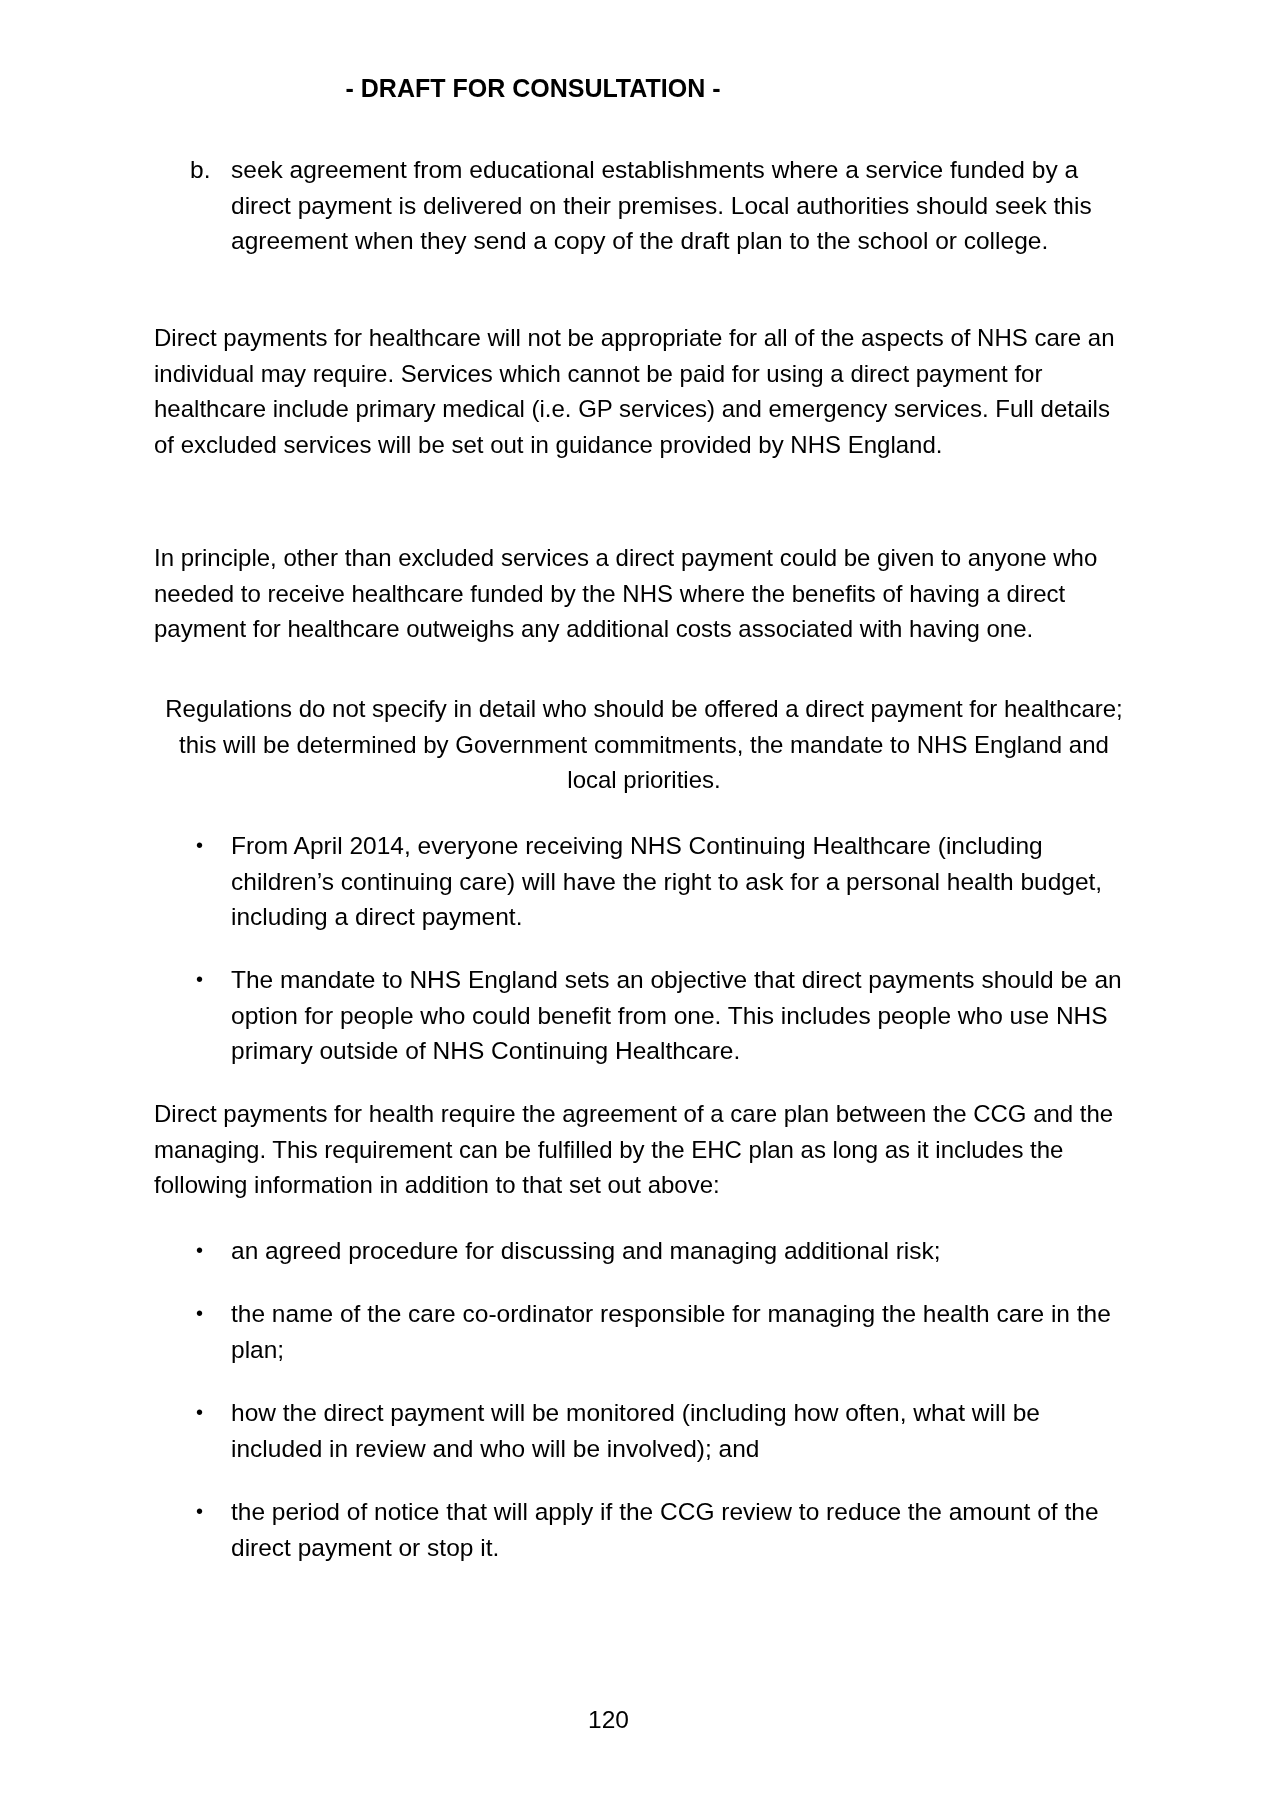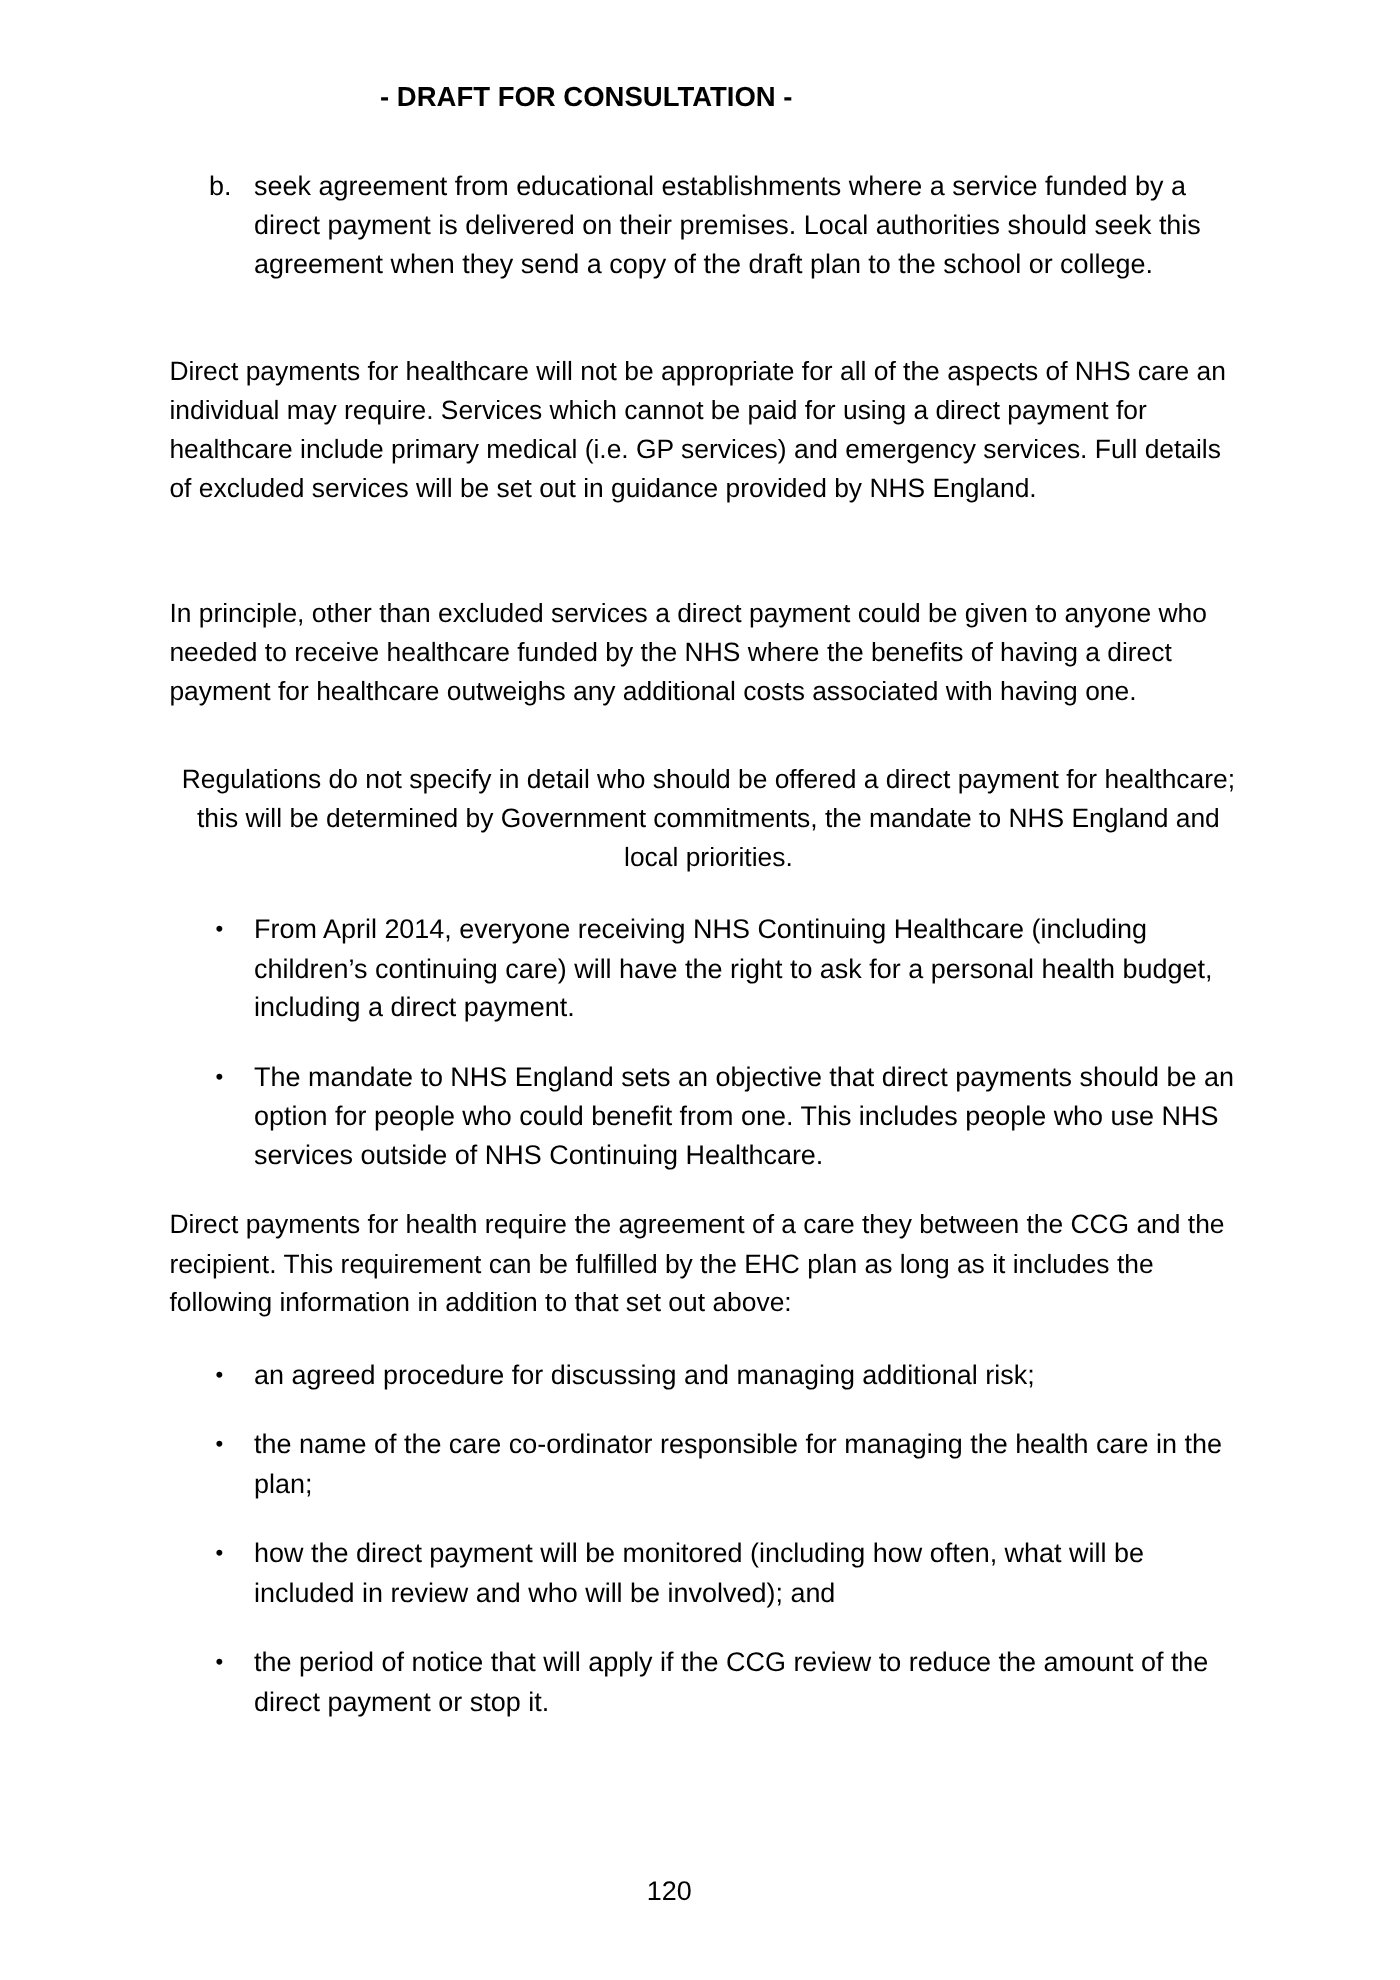--- a/index.html
+++ b/index.html
@@ -27,24 +27,24 @@
 <div class="block" style="top:320px;">Direct payments for healthcare will not be appropriate for all of the aspects of NHS care an individual may require. Services which cannot be paid for using a direct payment for healthcare include primary medical (i.e. GP services) and emergency services. Full details of excluded services will be set out in guidance provided by NHS England.</div>
 <div class="block" style="top:540px;">In principle, other than excluded services a direct payment could be given to anyone who needed to receive healthcare funded by the NHS where the benefits of having a direct payment for healthcare outweighs any additional costs associated with having one.</div>
 <div class="block" style="top:691px;text-align:center;">Regulations do not specify in detail who should be offered a direct payment for healthcare; this will be determined by Government commitments, the mandate to NHS England and local priorities.</div>
 
 <div class="item" style="top:828px;">
   <span class="bullet">•</span>
   <div class="itemtext">From April 2014, everyone receiving NHS Continuing Healthcare (including children’s continuing care) will have the right to ask for a personal health budget, including a direct payment.</div>
 </div>
 <div class="item" style="top:962px;">
   <span class="bullet">•</span>
-  <div class="itemtext">The mandate to NHS England sets an objective that direct payments should be an option for people who could benefit from one. This includes people who use NHS services outside of NHS Continuing Healthcare.</div>
+  <div class="itemtext">The mandate to NHS England sets an objective that direct payments should be an option for people who could benefit from one. This includes people who use NHS primary outside of NHS Continuing Healthcare.</div>
 </div>
 
-<div class="block" style="top:1096px;">Direct payments for health require the agreement of a care they between the CCG and the recipient. This requirement can be fulfilled by the EHC plan as long as it includes the following information in addition to that set out above:</div>
+<div class="block" style="top:1096px;">Direct payments for health require the agreement of a care plan between the CCG and the managing. This requirement can be fulfilled by the EHC plan as long as it includes the following information in addition to that set out above:</div>
 
 <div class="item" style="top:1233px;">
   <span class="bullet">•</span>
   <div class="itemtext">an agreed procedure for discussing and managing additional risk;</div>
 </div>
 <div class="item" style="top:1296px;">
   <span class="bullet">•</span>
   <div class="itemtext">the name of the care co-ordinator responsible for managing the health care in the  plan;</div>
 </div>
 <div class="item" style="top:1395px;">

